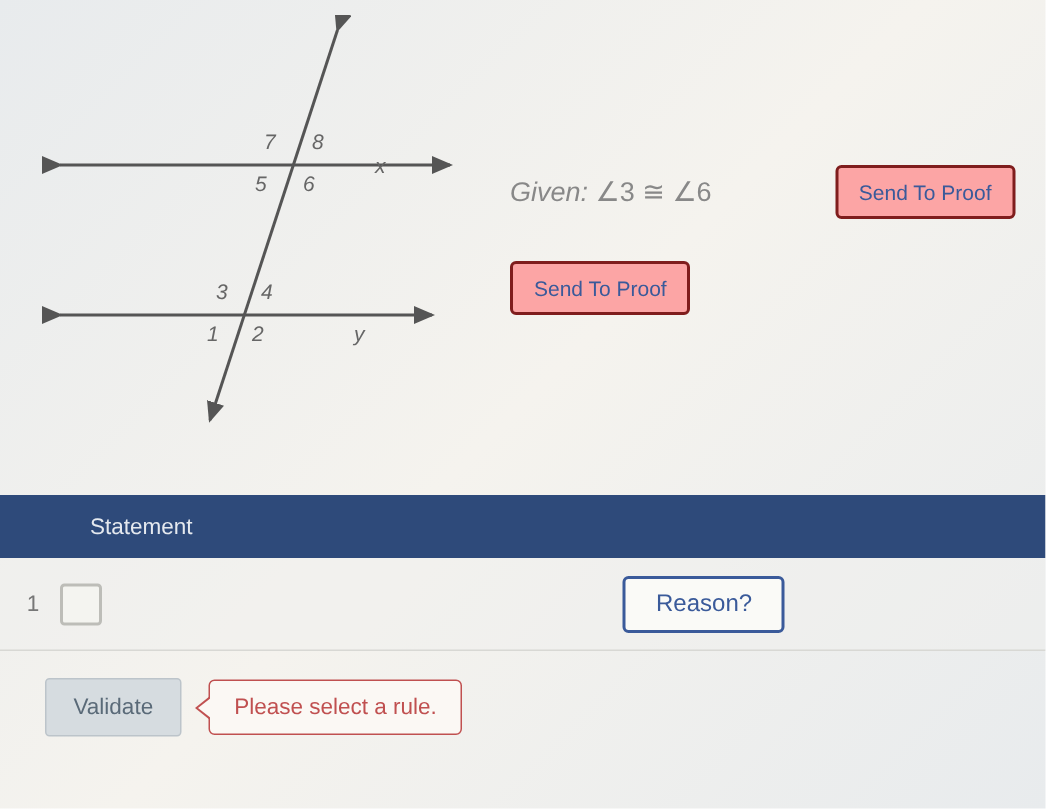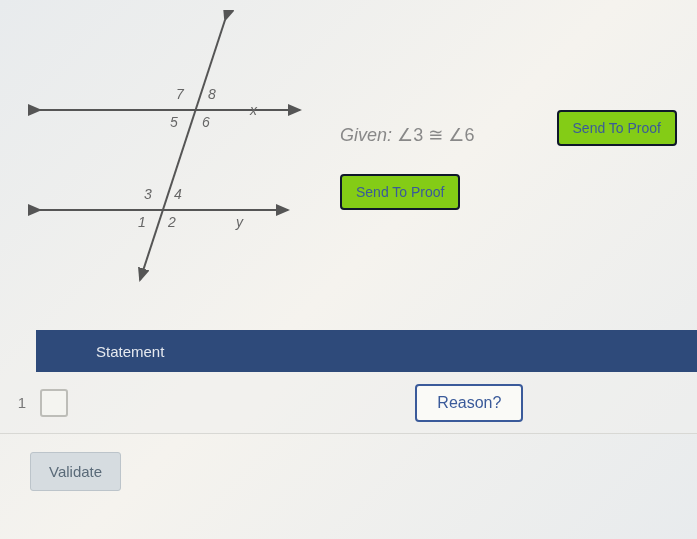--- a/index.html
+++ b/index.html
@@ -29,50 +29,49 @@
       font-size: 14px;
       color: #666;
       font-style: italic;
     }
     .info-col {
       flex: 1;
       padding-top: 100px;
     }
     .info-row {
       display: flex;
-      align-items: flex-end;
+      align-items: center;
       justify-content: space-between;
       margin-bottom: 28px;
       gap: 20px;
     }
     .gp-text {
       font-size: 18px;
       color: #888;
       font-style: italic;
     }
     .gp-text .math { font-style: normal; }
     .send-btn {
-      border: 2px solid #0f172a;
-      background: #84cc16;
+      border: 2px solid #7f1d1d;
+      background: #fca5a5;
       color: #3a5a9a;
       padding: 8px 14px;
       font-size: 14px;
       border-radius: 4px;
       cursor: pointer;
       white-space: nowrap;
     }
     .table-area { margin-top: 10px; }
     .thead {
       background: #2e4a7a;
       color: #e5e9ef;
       display: flex;
       height: 42px;
       align-items: center;
       font-size: 15px;
-      margin-left: 36px;
     }
     .th-statement { padding-left: 60px; width: 55%; }
     .th-reason { width: 45%; }
     .trow {
       display: flex;
       align-items: center;
       background: rgba(240,240,238,0.5);
       height: 62px;
       border-bottom: 1px solid #d8d8d4;
     }
@@ -209,13 +208,14 @@
       <div class="stmt-input"></div>
     </div>
     <div class="reason-cell">
       <button class="reason-btn">Reason?</button>
     </div>
   </div>
 </div>
 
 <div class="footer-row">
   <button class="validate-btn">Validate</button>
+  <div class="rule-callout">Please select a rule.</div>
 </div>
 
 </body></html>

